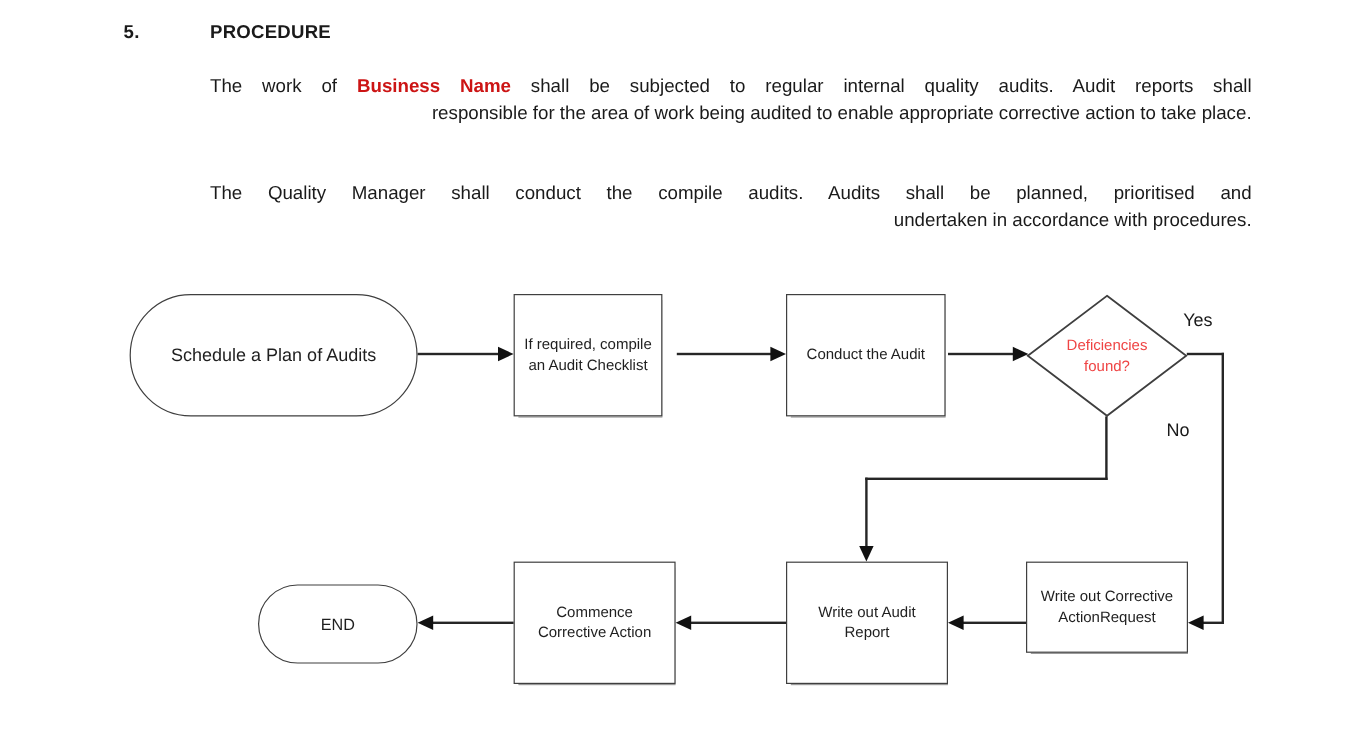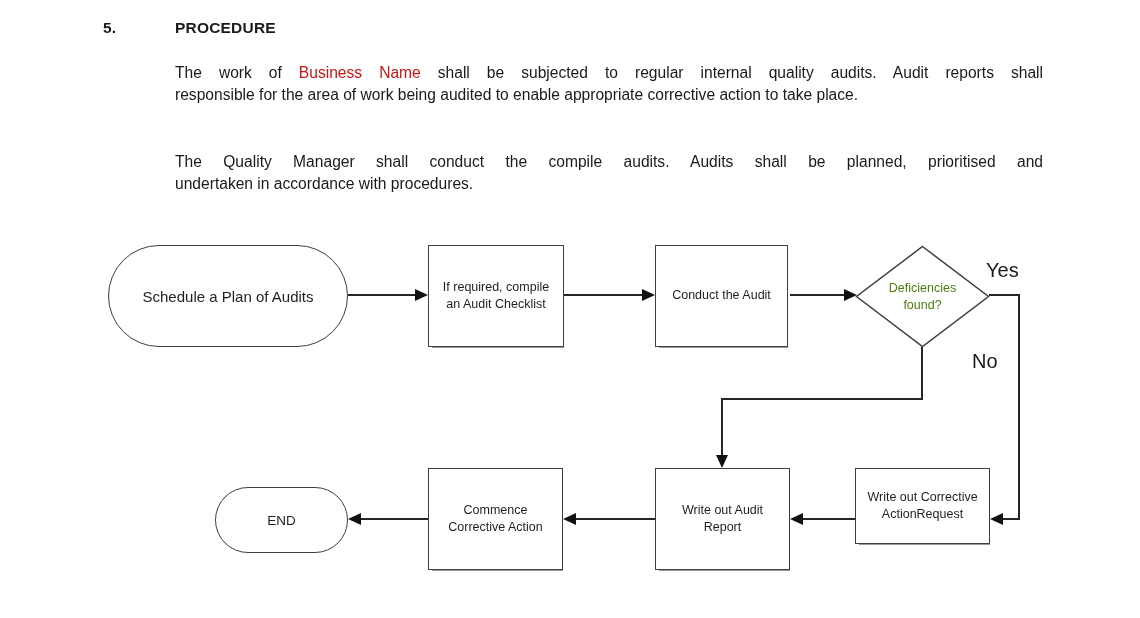--- a/index.html
+++ b/index.html
@@ -14,56 +14,56 @@
   .abs { position: absolute; }
 
   
   .heading-num, .heading-title {
     font-size: 15.5px; font-weight: bold; letter-spacing: 0.2px;
   }
   .heading-num { left: 103px; top: 19px; }
   .heading-title { left: 175px; top: 19px; }
 
   .para { left: 175px; width: 868px; font-size: 15.6px; }
-  .para .pline { line-height: 22.4px; }
+  .para .pline { line-height: 22.4px; text-align: right; }
   .jline { text-align: justify; text-align-last: justify; }
   .p1 { top: 62px; }
   .p2 { top: 151px; }
-  .red { color: #cc1414; }
+  .red { color: #cc1414; font-weight: bold; }
 
   
   .node {
     position: absolute;
     display: flex; align-items: center; justify-content: center;
     text-align: center;
     background: #fff;
     border: 1.5px solid #3f3f3f;
     box-sizing: border-box;
     white-space: pre-line;
     color: #1f1f1f;
   }
   .stadium-start { left: 108px; top: 245px; width: 240px; height: 102px; border-radius: 51px; font-size: 15px; }
   .stadium-end   { left: 215px; top: 487px; width: 133px; height: 66px;  border-radius: 33px; font-size: 13.5px; }
   .pbox { font-size: 12.5px; line-height: 1.4; box-shadow: 2px 3px 0 -2px #9a9a9a; }
-  .box-checklist { left: 428px; top: 245px; width: 136px; height: 102px; }
+  .box-checklist { left: 428px; top: 245px; width: 124px; height: 102px; }
   .box-conduct   { left: 655px; top: 245px; width: 133px; height: 102px; }
   .box-car       { left: 855px; top: 468px; width: 135px; height: 76px; }
   .box-report    { left: 655px; top: 468px; width: 135px; height: 102px; }
   .box-commence  { left: 428px; top: 468px; width: 135px; height: 102px; }
 
   .diamond-wrap { left: 855px; top: 245px; width: 135px; height: 103px; }
   .diamond-wrap svg { position: absolute; left: 0; top: 0; }
   .diamond-text {
     position: absolute; inset: 0;
     display: flex; align-items: center; justify-content: center;
     text-align: center; font-size: 12.5px; line-height: 1.35;
-    white-space: pre-line; color: #4d7c0f;
+    white-space: pre-line; color: #ef4444;
   }
 
-  .flow-label { font-size: 20px; color: #1a1a1a; }
+  .flow-label { font-size: 15px; color: #1a1a1a; }
   .lbl-yes { left: 986px; top: 259px; }
   .lbl-no  { left: 972px; top: 350px; }
 
   
   .hl { position: absolute; height: 2px; background: #262626; }
   .vl { position: absolute; width: 2px;  background: #262626; }
   .ah { position: absolute; width: 0; height: 0; }
   .ah-right { border-top: 6px solid transparent; border-bottom: 6px solid transparent; border-left: 13px solid #111; }
   .ah-left  { border-top: 6px solid transparent; border-bottom: 6px solid transparent; border-right: 13px solid #111; }
   .ah-down  { border-left: 6px solid transparent; border-right: 6px solid transparent; border-top: 13px solid #111; }

